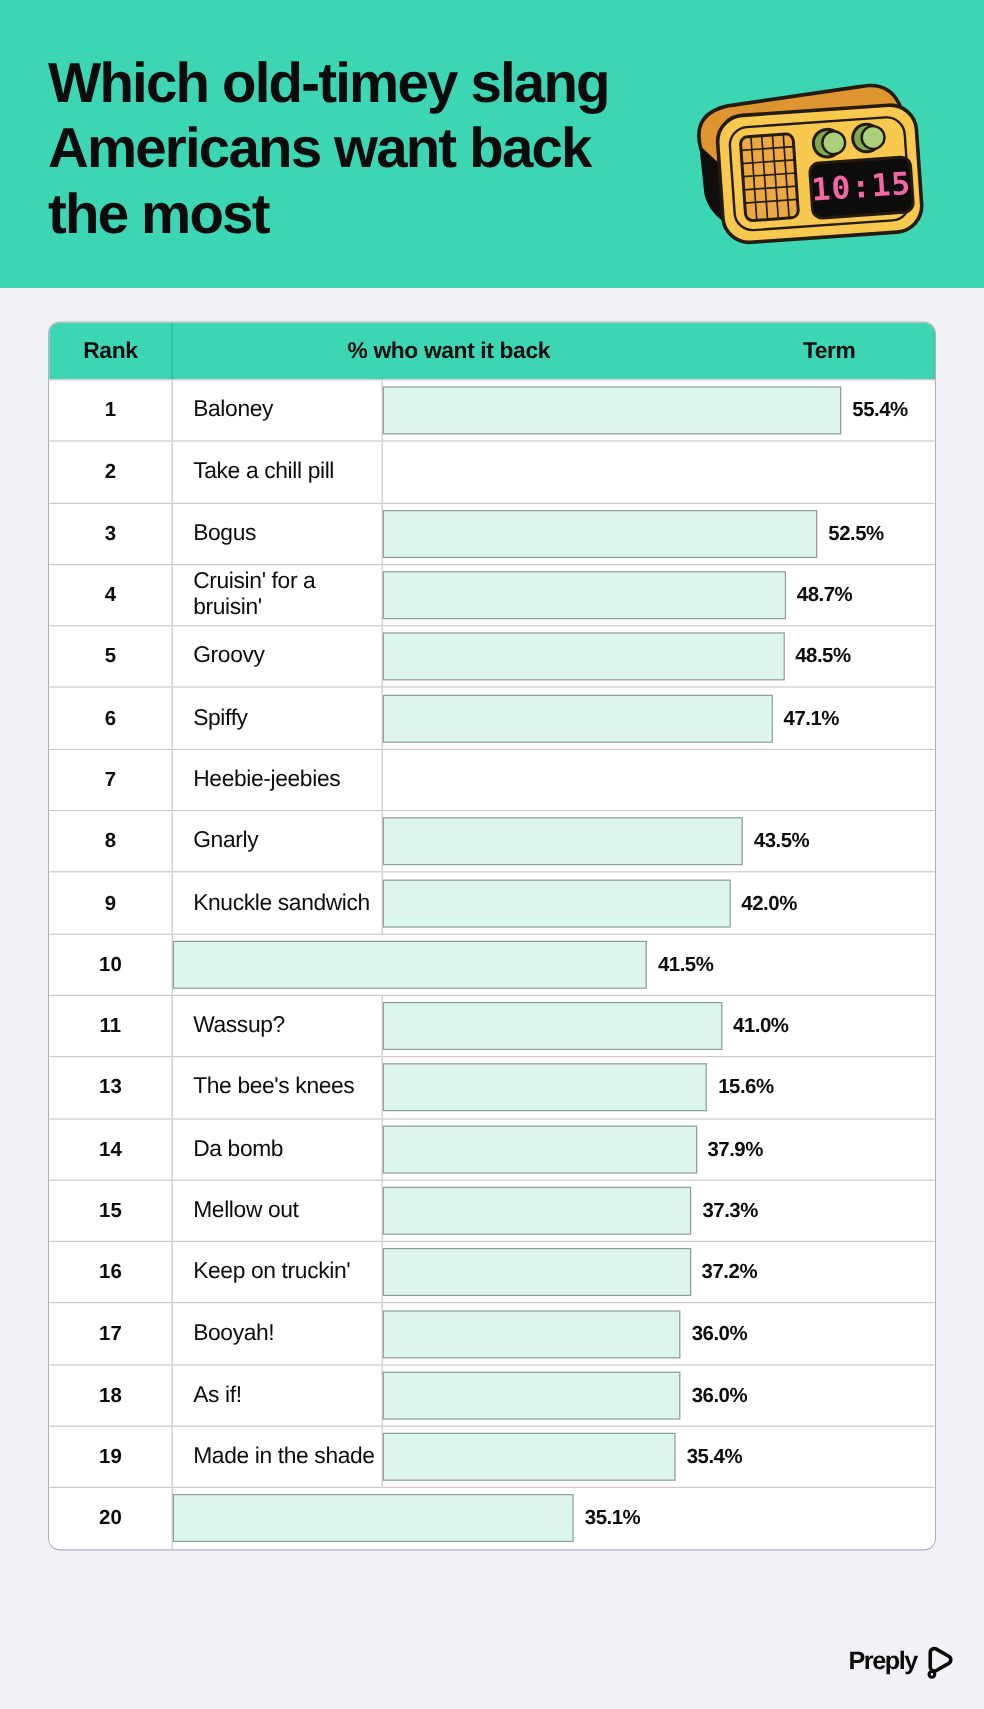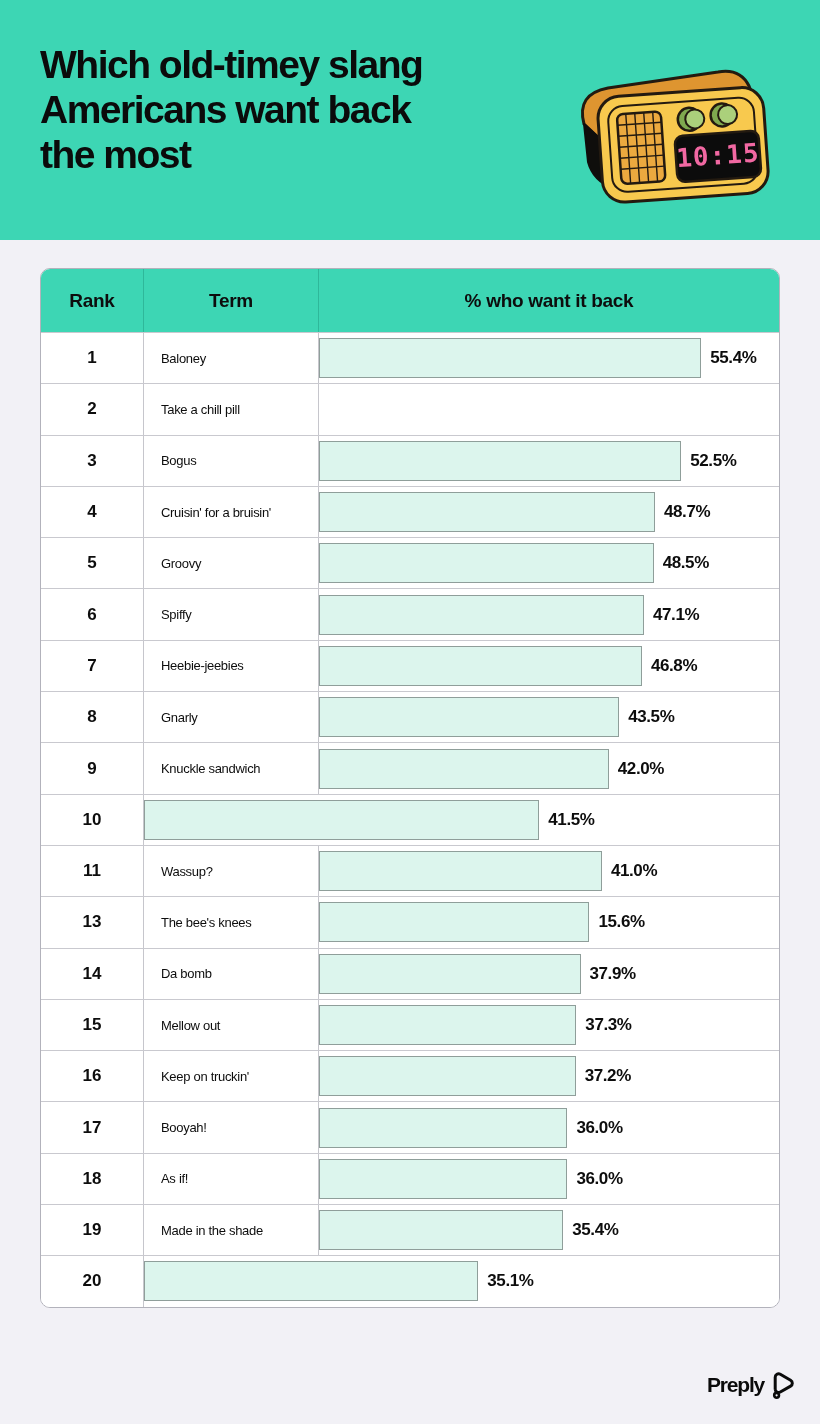--- a/index.html
+++ b/index.html
@@ -12,36 +12,36 @@
     overflow:hidden;
   }
 
   
   .hero {
     position:absolute; left:0; top:0; width:820px; height:240px;
     background:#3DD6B4;
   }
   .hero-title {
     position:absolute; left:40px; top:42px;
-    font-size:39px; line-height:1.155; font-weight:bold;
+    font-size:47px; line-height:1.155; font-weight:bold;
     letter-spacing:-1.5px; color:#0b0b0b;
   }
   .hero-title span { display:block; }
   .radio-wrap { position:absolute; left:568px; top:62px; }
 
   
   .table {
     position:absolute; left:40px; top:268px; width:740px;
     background:#ffffff;
     border:1px solid #b2b2bb;
     border-radius:10px;
     overflow:hidden;
   }
   .thead {
-    display:flex; height:63px; align-items:stretch;
+    display:flex; height:47px; align-items:stretch;
     background:#3DD6B4;
     font-weight:bold; font-size:19px; letter-spacing:-0.3px;
   }
   .th { display:flex; align-items:center; justify-content:center; }
   .th-rank { width:103px; border-right:1px solid #2eb89a; }
   .th-term { width:175px; border-right:1px solid #2eb89a; }
   .th-pct  { flex:1; }
 
   .row {
     display:flex; height:51.3px; align-items:stretch;
@@ -49,21 +49,21 @@
     background:#fff;
   }
   .cell { display:flex; align-items:center; }
   .cell-rank {
     width:103px; justify-content:center;
     font-weight:bold; font-size:17px;
     border-right:1px solid #c6c6cc;
   }
   .cell-term {
     width:175px; padding-left:17px;
-    font-size:13px; letter-spacing:-0.3px;
+    font-size:19px; letter-spacing:-0.3px;
     border-right:1px solid #c6c6cc;
   }
   .cell-bar { flex:1; position:relative; }
   .bar {
     height:40px;
     background:#DCF5ED;
     border:1px solid #8f9e9a;
   }
   .val {
     font-weight:bold; font-size:17px; letter-spacing:-0.4px;
@@ -118,22 +118,22 @@
           <text x="149" y="105" text-anchor="middle" font-family="DejaVu Sans Mono, monospace" font-weight="bold" font-size="26" fill="#F168A2" letter-spacing="1">10:15</text>
         </g>
       </g>
     </svg>
   </div>
 </div>
 
 <div class="table">
   <div class="thead">
     <div class="th th-rank">Rank</div>
+    <div class="th th-pct">% who want it back</div>
     <div class="th th-term">Term</div>
-    <div class="th th-pct">% who want it back</div>
   </div>
   <div id="tbody">
       <div class="row">
         <div class="cell cell-rank">1</div>
         <div class="cell cell-term">Baloney</div>
         <div class="cell cell-bar">
           <div class="bar" style="width:83.10%"></div>
           <span class="val">55.4%</span>
         </div>
       </div>
@@ -169,24 +169,20 @@
         <div class="cell cell-rank">6</div>
         <div class="cell cell-term">Spiffy</div>
         <div class="cell cell-bar">
           <div class="bar" style="width:70.65%"></div>
           <span class="val">47.1%</span>
         </div>
       </div>
       <div class="row">
         <div class="cell cell-rank">7</div>
         <div class="cell cell-term">Heebie-jeebies</div>
-        <div class="cell cell-bar">
-          <div class="bar" style="width:70.20%"></div>
-          <span class="val">46.8%</span>
-        </div>
       </div>
       <div class="row">
         <div class="cell cell-rank">8</div>
         <div class="cell cell-term">Gnarly</div>
         <div class="cell cell-bar">
           <div class="bar" style="width:65.25%"></div>
           <span class="val">43.5%</span>
         </div>
       </div>
       <div class="row">

